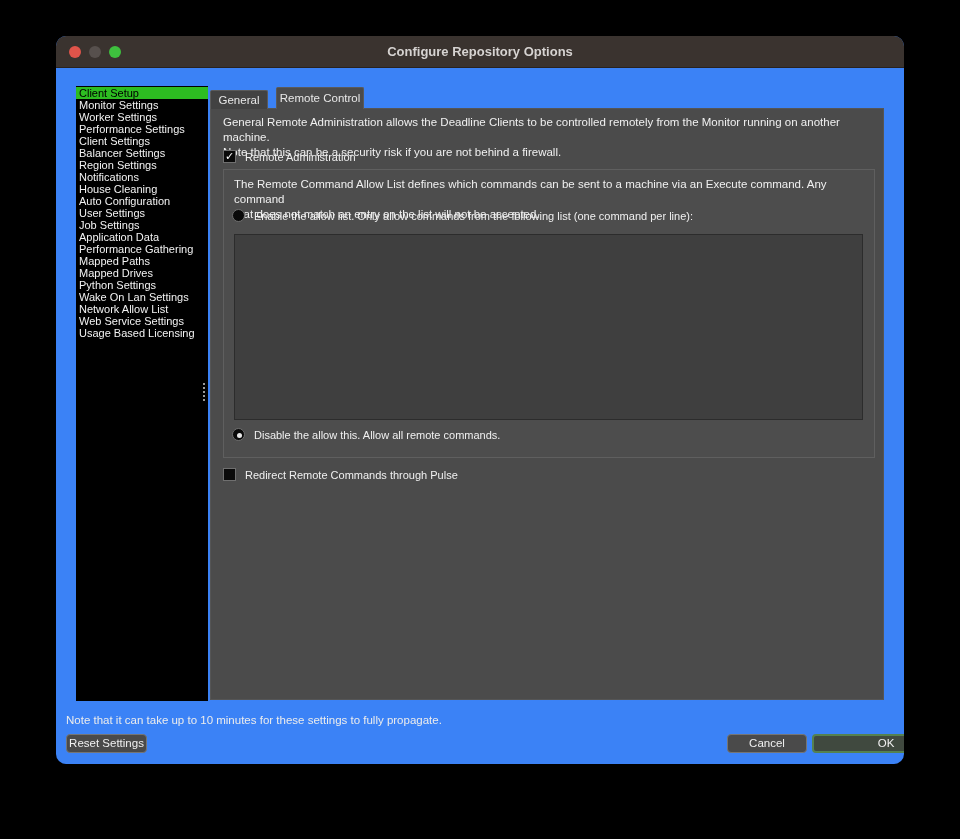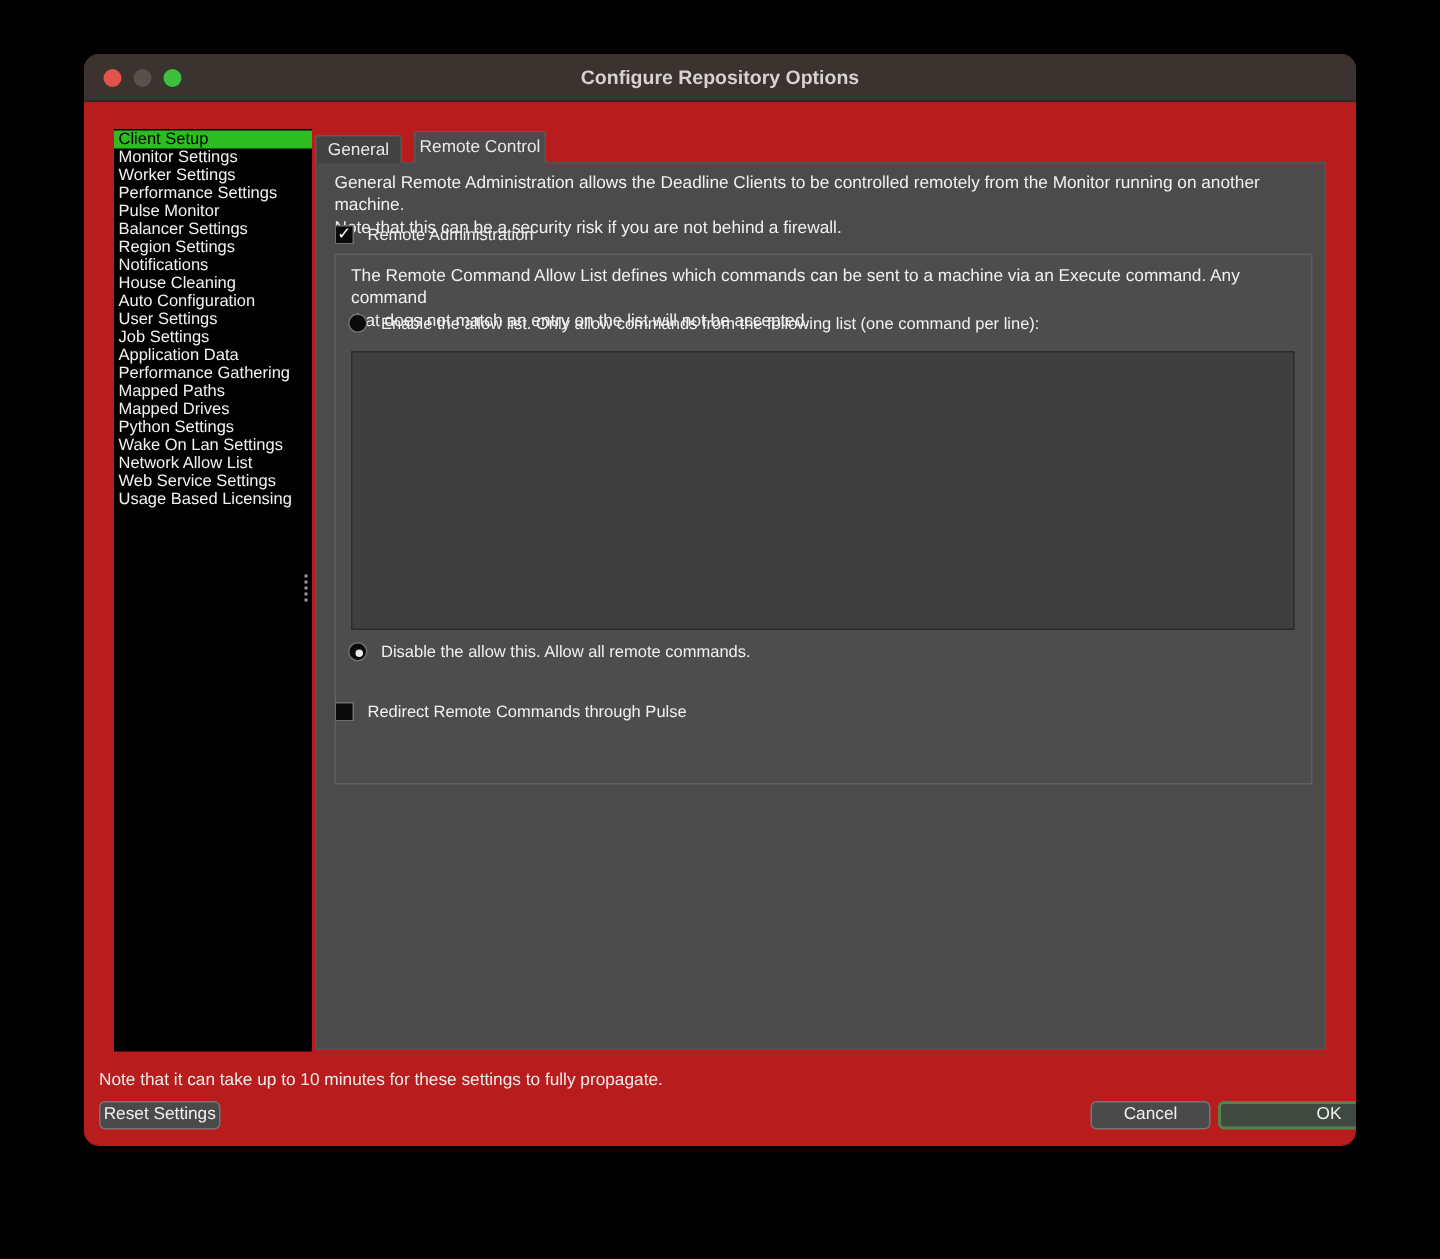--- a/index.html
+++ b/index.html
@@ -1,20 +1,20 @@
 <!DOCTYPE html>
 <html><head>
 <meta charset="utf-8">
 <style>
   * { margin:0; padding:0; box-sizing:border-box; }
   html,body { width:960px; height:839px; background:#000; overflow:hidden;
               font-family:"Liberation Sans", sans-serif; }
 
   .dialog { position:absolute; left:56px; top:36px; width:848px; height:728px;
-            background:#b91c1c; border-radius:10px; overflow:hidden; }
+            background:#3b82f6; border-radius:10px; overflow:hidden; }
 
   
   .titlebar { position:absolute; left:0; top:0; width:100%; height:32px;
               background:#3a332f; border-bottom:1px solid #292320;
               display:flex; align-items:center; }
   .traffic { display:flex; gap:8px; padding-left:13px; position:absolute; }
   .light { width:12px; height:12px; border-radius:50%; }
   .light.close { background:#e0544a; }
   .light.min   { background:#57504d; }
   .light.zoom  { background:#3ec03e; }
@@ -52,21 +52,21 @@
   .checkbox .mark { visibility:hidden; }
   .checkbox.on .mark { visibility:visible; }
   .check-label, .radio-label { font-size:11px; color:#f0f0f0; }
 
   .radio-row { position:absolute; display:flex; align-items:center; gap:9px; }
   .radio { width:13px; height:13px; border-radius:50%; background:#0a0a0a;
            border:1px solid #6f6f6f; position:relative; }
   .radio.on::after { content:""; position:absolute; left:4px; top:4px;
                      width:5px; height:5px; border-radius:50%; background:#e8e8e8; }
 
-  .groupbox { position:absolute; left:12px; top:60px; width:652px; height:354px;
+  .groupbox { position:absolute; left:12px; top:60px; width:652px; height:289px;
               background:#4d4d4d; border:1px solid #5f5f5f; }
   .group-desc { position:absolute; left:10px; top:7px; right:6px;
                 font-size:11.5px; line-height:15px; color:#f0f0f0; }
   .allow-textarea { position:absolute; left:10px; top:64px; width:629px; height:186px;
                     background:#3f3f3f; border:1px solid #2c2c2c; resize:none;
                     color:#f0f0f0; font-family:"Liberation Sans", sans-serif; font-size:11.5px;
                     outline:none; }
 
   
   .note { position:absolute; left:10px; top:678px; font-size:11.5px; color:#ececec; }
@@ -99,21 +99,21 @@
       <div class="side-item">
         <span>Monitor Settings</span>
       </div>
       <div class="side-item">
         <span>Worker Settings</span>
       </div>
       <div class="side-item">
         <span>Performance Settings</span>
       </div>
       <div class="side-item">
-        <span>Pulse Monitor</span>
+        <span>Client Settings</span>
       </div>
       <div class="side-item">
         <span>Balancer Settings</span>
       </div>
       <div class="side-item">
         <span>Region Settings</span>
       </div>
       <div class="side-item">
         <span>Notifications</span>
       </div>

